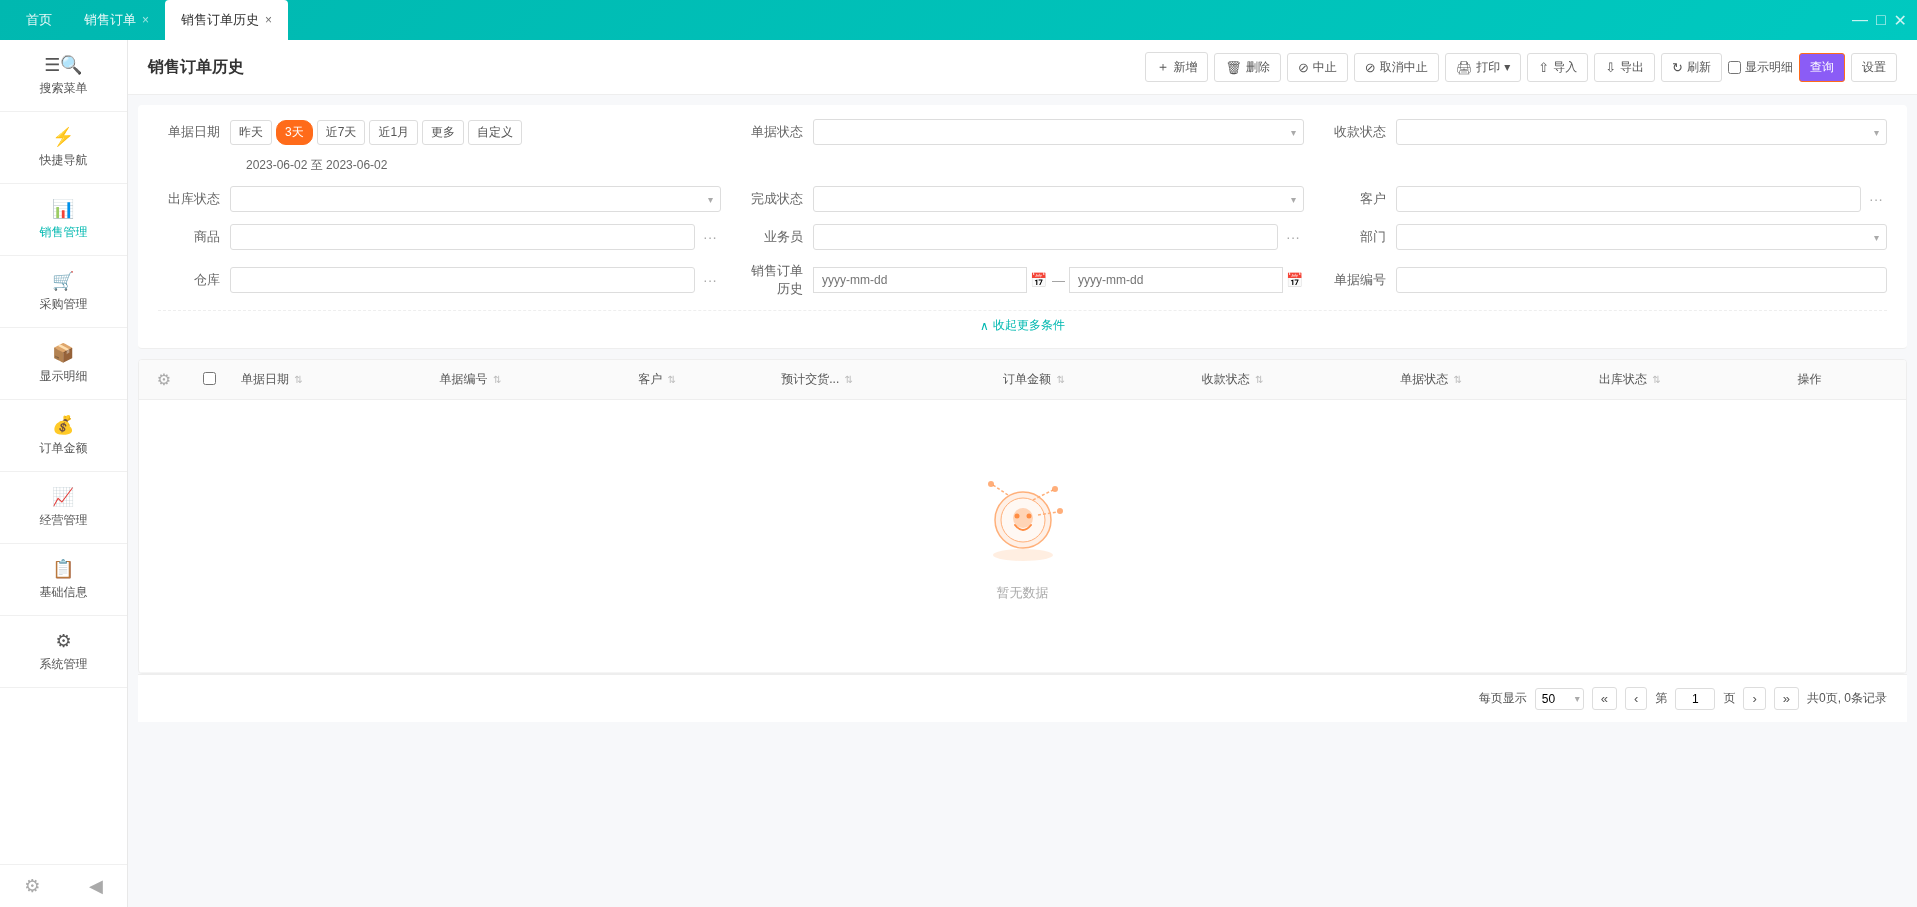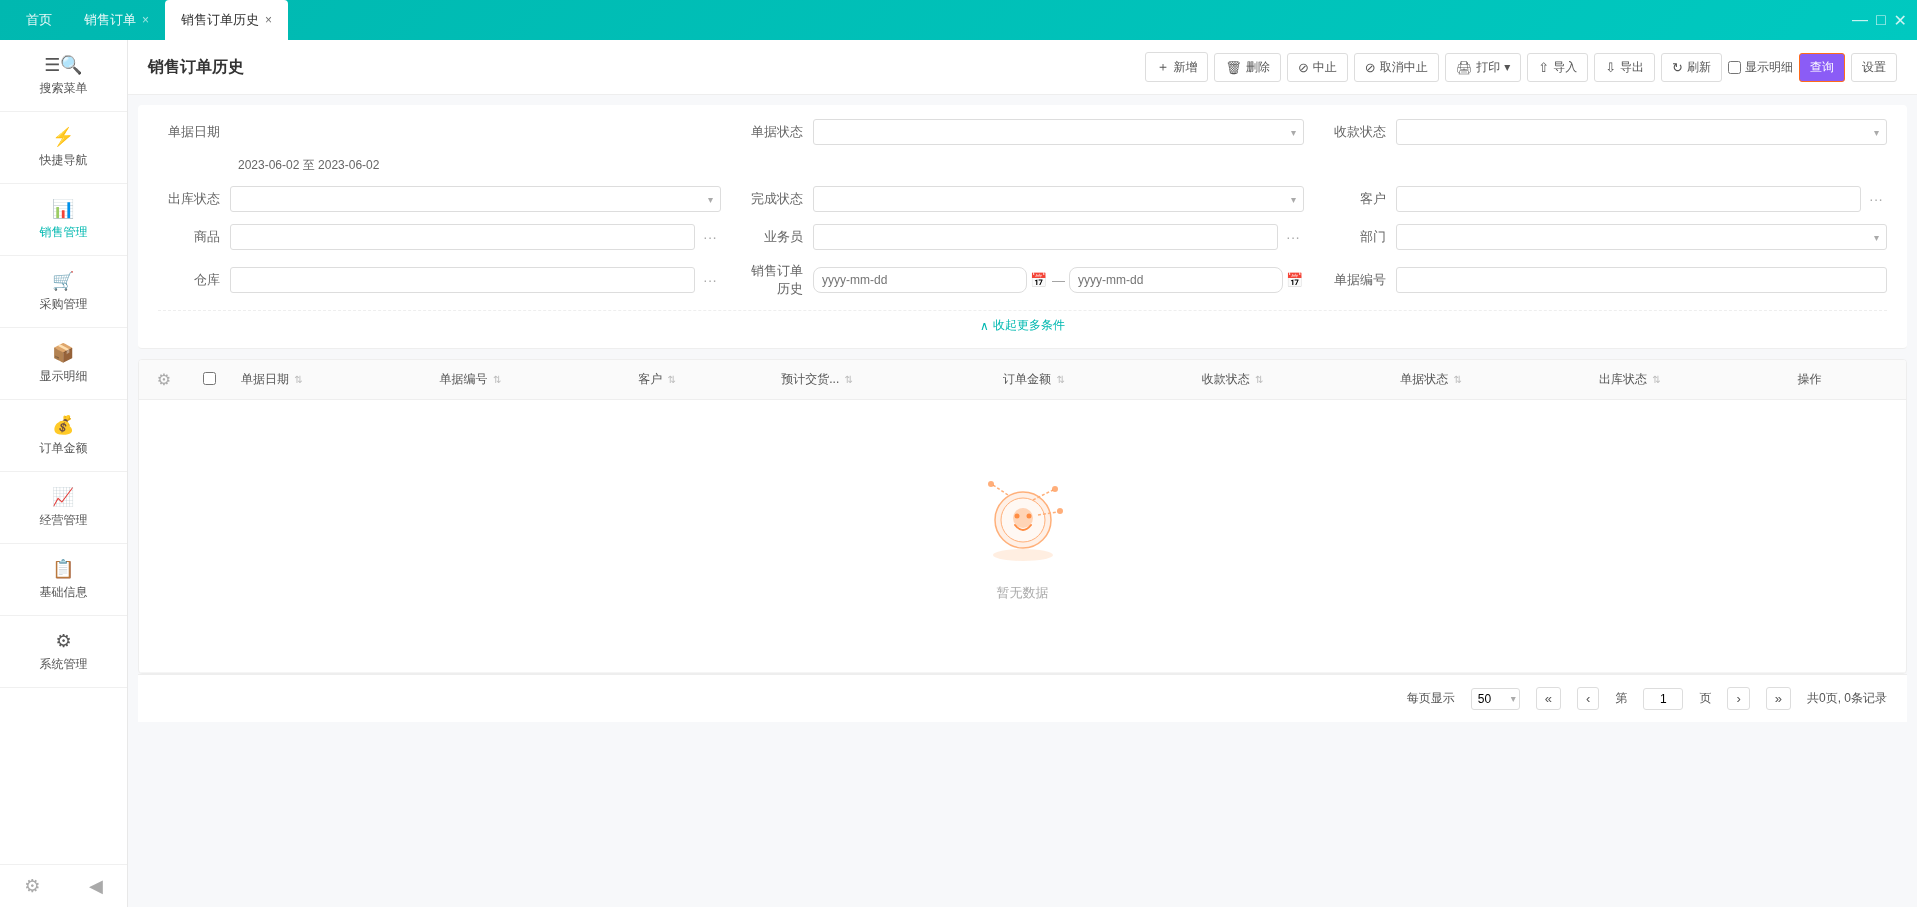--- a/index.html
+++ b/index.html
@@ -200,31 +200,31 @@
       font-size: 12px;
       background: #fff;
       color: #555;
     }
     .date-btn.active {
       background: #ff6b1a;
       border-color: #ff6b1a;
       color: #fff;
       border-radius: 10px;
     }
-    .date-text { color: #666; font-size: 12px; }
+    .date-text { color: #666; font-size: 12px; margin-left: 8px; }
     .dots-btn {
       color: #aaa;
       cursor: pointer;
       font-size: 14px;
       padding: 0 4px;
     }
     .date-input {
       flex: 1;
       border: 1px solid #ddd;
-      border-radius: 8px;
+      border-radius: 0;
       padding: 5px 8px;
       font-size: 12px;
       color: #999;
       background: #fff;
       outline: none;
     }
     .cal-icon { color: #aaa; font-size: 14px; cursor: pointer; }
     .dash { color: #999; }
 
     
@@ -292,21 +292,21 @@
     .empty-text { color: #aaa; font-size: 13px; }
 
     
     .pagination {
       display: flex;
       align-items: center;
       justify-content: flex-end;
       padding: 12px 20px;
       background: #fff;
       border-top: 1px solid #eee;
-      gap: 16px;
+      gap: 8px;
       font-size: 12px;
       color: #555;
       margin: 0 10px;
     }
     .page-size-select {
       border: 1px solid #ddd;
       border-radius: 3px;
       padding: 3px 20px 3px 6px;
       font-size: 12px;
       appearance: none;
@@ -474,20 +474,30 @@
           <span>设置</span>
         </button>
       </div>
     </div>
 
     <div class="filter-area">
 
       <div class="filter-section">
         <div class="filter-cell">
           <span class="filter-cell-label">单据日期</span>
+          <div class="filter-cell-content">
+            <div class="date-range-btns">
+              <button class="date-btn">昨天</button>
+              <button class="date-btn active">3天</button>
+              <button class="date-btn">近7天</button>
+              <button class="date-btn">近1月</button>
+              <button class="date-btn">更多</button>
+              <button class="date-btn">自定义</button>
+            </div>
+          </div>
         </div>
         <div class="filter-cell">
           <span class="filter-cell-label">单据状态</span>
           <div class="filter-cell-content">
             <div class="filter-select-wrapper">
               <select class="filter-select">
                 <option value=""></option>
                 <option value="all">全部</option>
                 <option value="pending">待审核</option>
                 <option value="approved">已审核</option>

